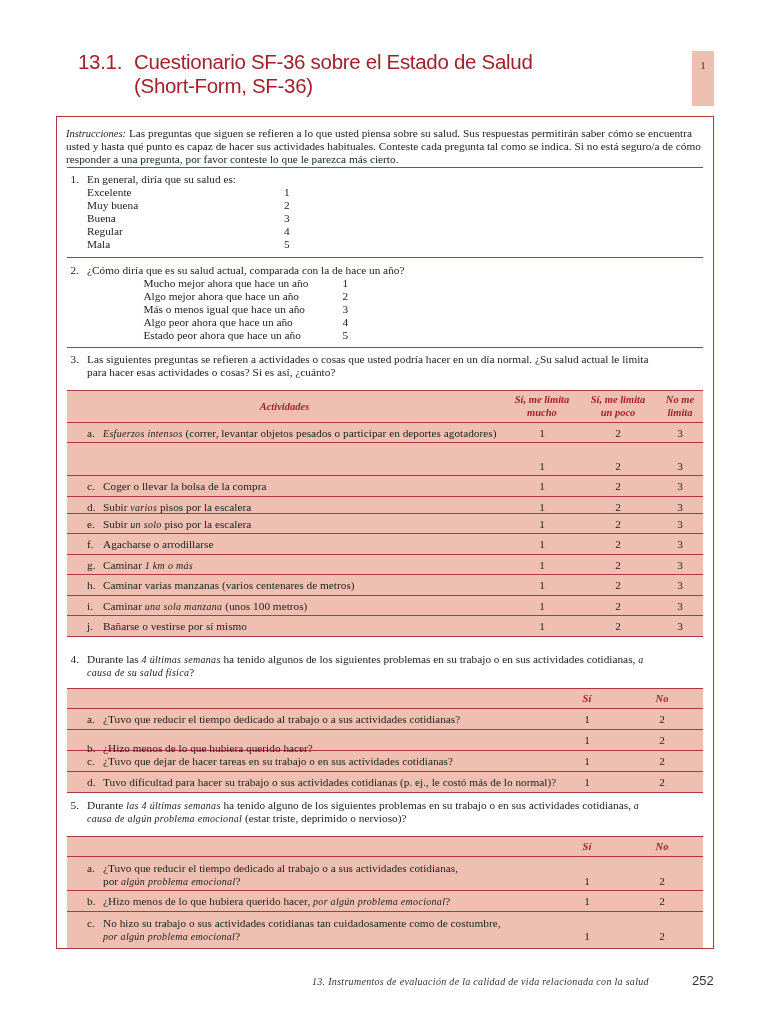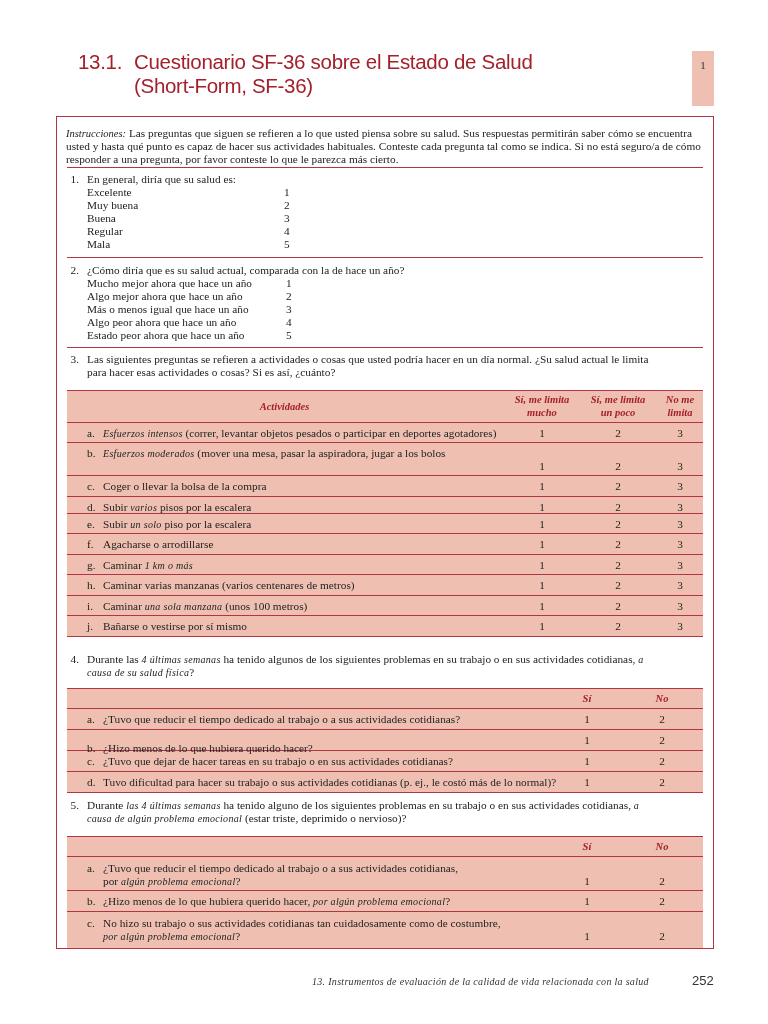--- a/index.html
+++ b/index.html
@@ -7,21 +7,21 @@
   .title { position:absolute; left:58px; top:50px; color:#a4202b; font-family:"Liberation Sans", sans-serif; font-size:20.5px; line-height:24px; letter-spacing:-0.3px;margin-left:20px; }
   .title .num { display:inline-block; width:56px; }
   .title .line2 { padding-left:56px; }
   .side-tab { position:absolute; left:692px; top:51px; width:22px; height:55px; background:#efc0b2; color:#333; font-size:11px; text-align:center; padding-top:8px; box-sizing:border-box; }
   .box { position:absolute; left:56px; top:116px; width:658px; height:833px; border:1.5px solid #b03545; box-sizing:border-box; }
   .instr { position:absolute; left:9px; top:10px; width:636px; font-size:11.3px; line-height:13.2px; }
   .instr .lbl { font-style:italic; font-size:10.5px; }
   .hr { position:absolute; left:10px; right:10px; height:0; border-top:1.5px solid #b03545; }
   .q { position:absolute; left:8px; font-size:11.3px; line-height:13px; }
   .q .qn { display:inline-block; width:22px; text-align:right; padding-right:8px; box-sizing:border-box; }
-  .opt { display:flex; padding-left:22px; }
+  .opt { display:flex; padding-left:22px;justify-content:center; }
   .opt .ol { width:197px; }
   .opt2 .ol { width:199px; }
   .qtext { position:absolute; left:8px; font-size:11.3px; line-height:13.2px; width:640px; }
   .qtext .qn { display:inline-block; width:22px; text-align:right; padding-right:8px; box-sizing:border-box; }
   .qtext .cont { padding-left:22px; }
   .it { font-style:italic; font-size:10px; letter-spacing:0.3px; }
   .tbl { position:absolute; left:10px; width:636px; background:#efc0b2; border-top:1.5px solid #b03545; }
   .tr { position:relative; border-bottom:1.5px solid #b03545; font-size:11.3px; line-height:12.5px; box-sizing:border-box; }
   .th { color:#a4202b; font-style:italic; font-weight:bold; font-size:10.5px; }
   .cell { position:absolute; text-align:center; }
@@ -120,21 +120,20 @@
 
     <div class="tr" style="height:20px">
       <div class="lbltxt" style="top:4px"><span class="ln">a.</span><span class="it">Esfuerzos intensos</span><span> (correr, levantar objetos pesados o participar en deportes agotadores)</span></div>
       <div class="cell" style="left:437px;width:76px;top:4px">1</div>
       <div class="cell" style="left:511px;width:80px;top:4px">2</div>
       <div class="cell" style="left:589px;width:48px;top:4px">3</div>
     </div>
 
     <div class="tr" style="height:33px">
       <div class="lbltxt" style="top:4px">
-          <div><span class="ln">b.</span><span class="it">Esfuerzos moderados</span><span> (mover una mesa, pasar la aspiradora, jugar a los bolos</span></div>
         </div>
       <div class="cell" style="left:437px;width:76px;top:17px">1</div>
       <div class="cell" style="left:511px;width:80px;top:17px">2</div>
       <div class="cell" style="left:589px;width:48px;top:17px">3</div>
     </div>
 
     <div class="tr" style="height:20.5px">
       <div class="lbltxt" style="top:4px"><span class="ln">c.</span><span>Coger o llevar la bolsa de la compra</span><span class="it"></span><span></span></div>
       <div class="cell" style="left:437px;width:76px;top:4px">1</div>
       <div class="cell" style="left:511px;width:80px;top:4px">2</div>

